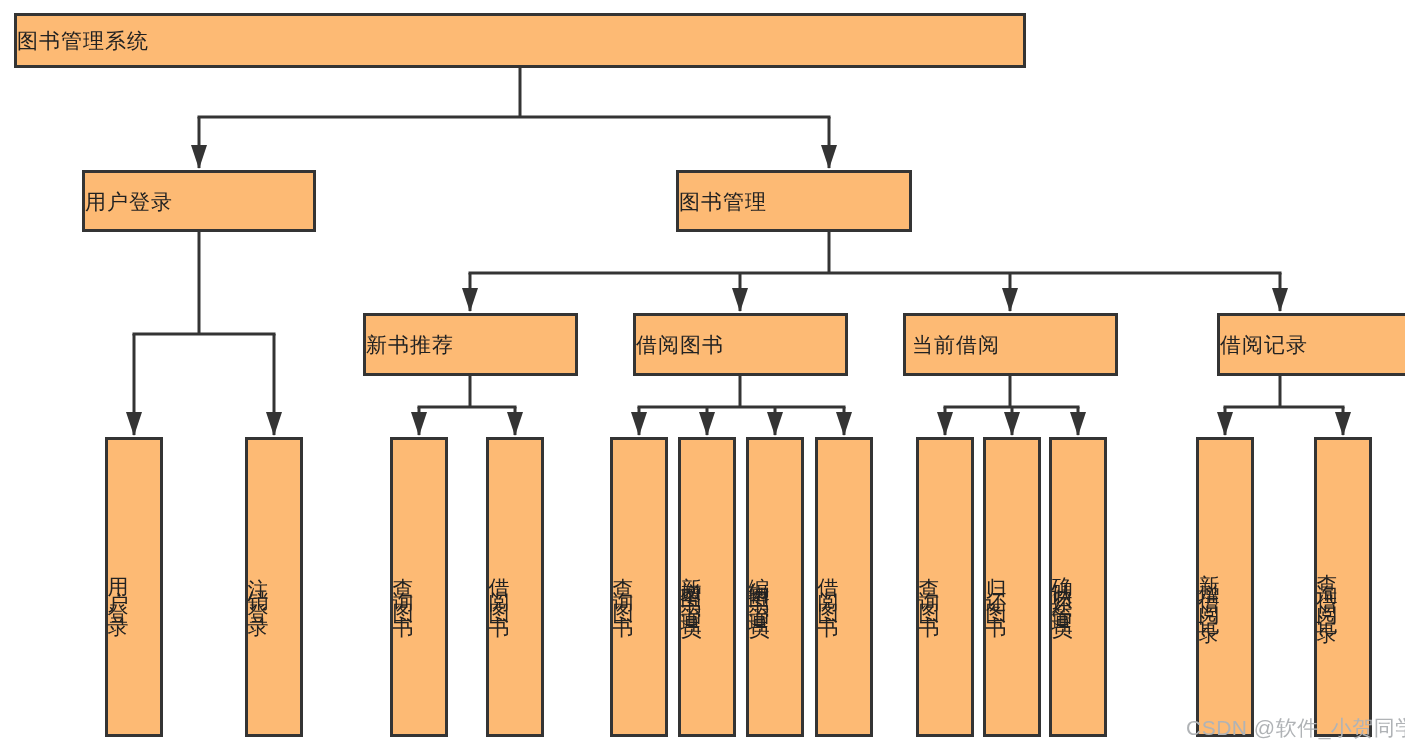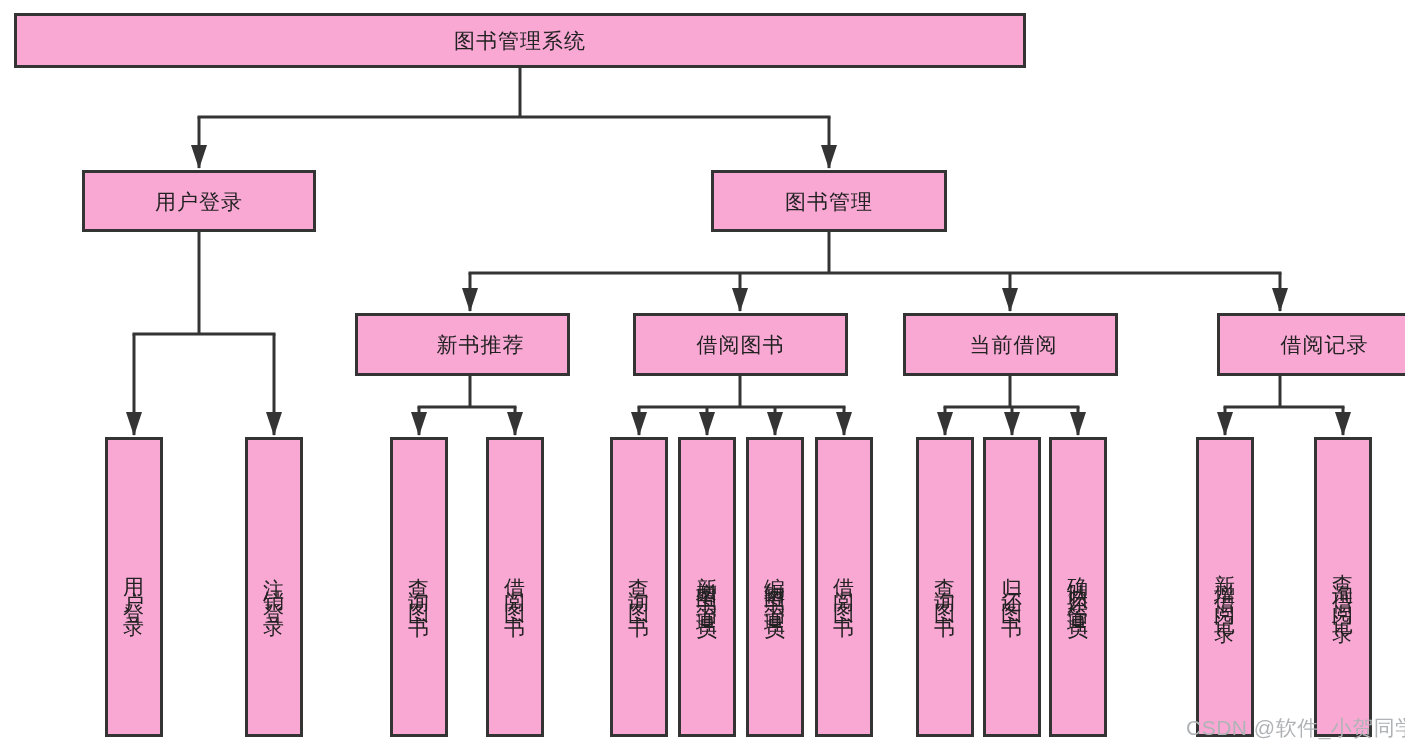--- a/index.html
+++ b/index.html
@@ -8,22 +8,22 @@
     width:1405px;height:747px;
     background:#ffffff;
     font-family:"Liberation Sans","DejaVu Sans",sans-serif;
     overflow:hidden;
   }
   #wires{position:absolute;left:0;top:0;z-index:1;}
   .node{
     position:absolute;
     box-sizing:border-box;
     border:3px solid #343434;
-    background:#f9a8d4;
-    display:flex;align-items:center;justify-content:center;
+    background:#fdba74;
+    display:flex;align-items:center;
     z-index:2;
   }
   .node span{
     color:#222222;
     font-size:21px;
     line-height:1;
     letter-spacing:1px;
     white-space:nowrap;
   }
   
@@ -102,25 +102,25 @@
     </g>
   </svg>
 
   <div class="node hbox root">
     <span>图书管理系统</span>
   </div>
 
   <div class="node hbox lvl1" style="left:82px;width:234px;">
     <span>用户登录</span>
   </div>
-  <div class="node hbox lvl1" style="left:711px;width:236px;">
+  <div class="node hbox lvl1" style="left:676px;width:236px;">
     <span>图书管理</span>
   </div>
 
-  <div class="node hbox lvl2" style="left:355px;padding-left:36px;">
+  <div class="node hbox lvl2" style="left:363px;">
     <span>新书推荐</span>
   </div>
   <div class="node hbox lvl2" style="left:633px;">
     <span>借阅图书</span>
   </div>
   <div class="node hbox lvl2" style="left:903px;padding-left:6px;">
     <span>当前借阅</span>
   </div>
   <div class="node hbox lvl2" style="left:1217px;">
     <span>借阅记录</span>

